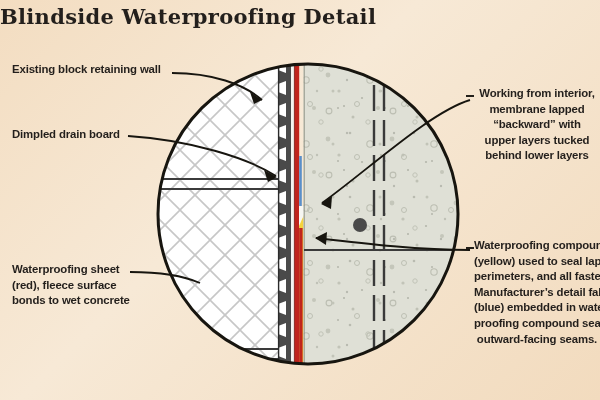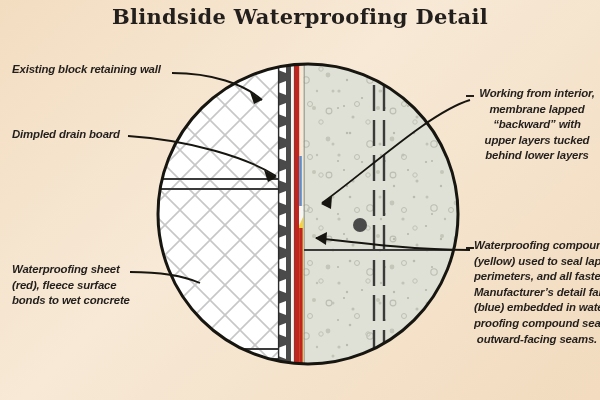--- a/index.html
+++ b/index.html
@@ -8,40 +8,38 @@
     width:600px;height:400px;overflow:hidden;
     font-family:"Liberation Sans",sans-serif;
     background:linear-gradient(135deg,#f3ddc1 0%,#f7e9d6 42%,#f2dbbe 100%);
     position:relative;
   }
   #stage{position:absolute;inset:0;width:600px;height:400px;}
 
   
   .title{
     position:absolute;left:0;top:4px;width:600px;
-    text-align:center;
     font-family:"DejaVu Serif","Liberation Serif",serif;
     font-weight:700;
     font-size:21px;
     letter-spacing:.3px;
     color:#231f1c;
     white-space:nowrap;
   }
 
   
   .lbl{
     position:absolute;
     font-family:"Liberation Sans",sans-serif;
     font-size:11.4px;
     font-weight:600;
     line-height:15.6px;
     color:#231f1c;
     white-space:pre;
     letter-spacing:-.15px;
-    font-style:italic;
   }
   #lbl-wall{left:12px;top:62px;}
   #lbl-drain{left:12px;top:127px;}
   #lbl-sheet{left:12px;top:262px;}
   #lbl-working{left:474px;top:86px;}
   #lbl-compound{left:474px;top:238px;}
 
   
   .rightlbl{overflow:hidden;width:126px;text-align:center;}
 

